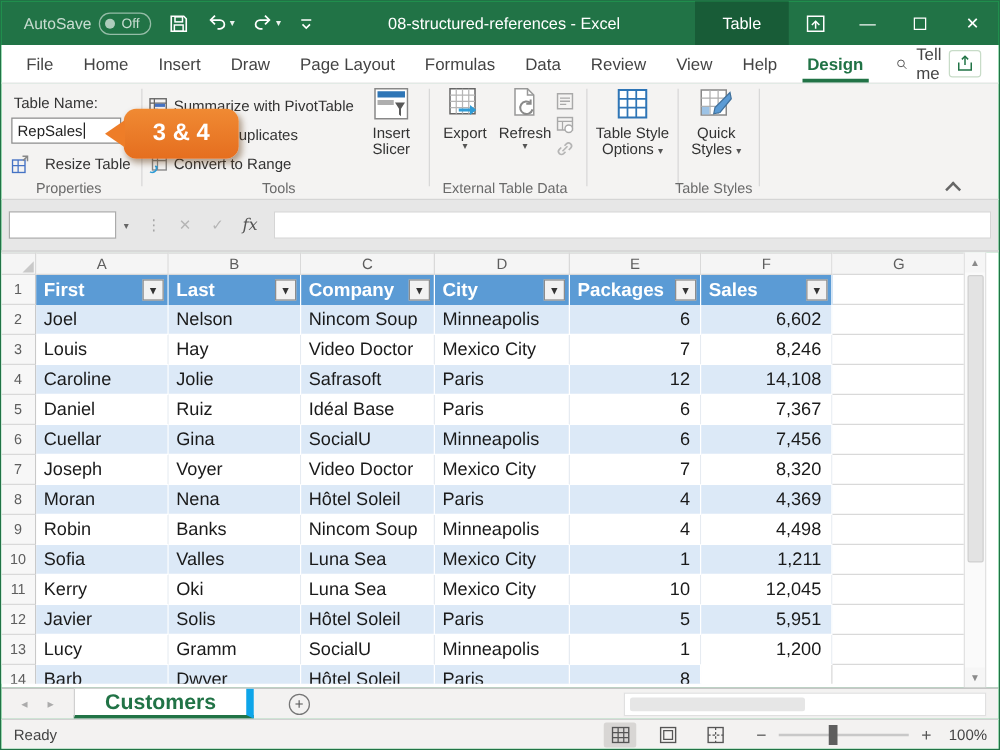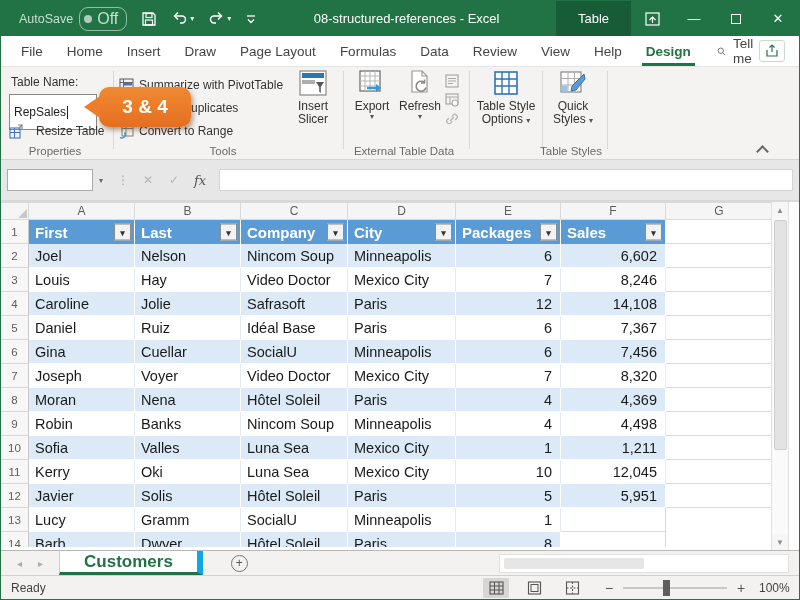--- a/index.html
+++ b/index.html
@@ -12,21 +12,21 @@
     --grid-line:#D9D9D9;
   }
   *{box-sizing:border-box;margin:0;padding:0;font-family:"Liberation Sans",sans-serif;}
   html,body{width:800px;height:600px;overflow:hidden;background:#fff;}
   .window{position:relative;width:800px;height:600px;border:1px solid var(--excel-green);overflow:hidden;background:#22c55e;}
 
   
   .titlebar{position:absolute;left:0;top:0;width:100%;height:35px;background:var(--excel-green);display:flex;align-items:center;color:#fff;}
   .qat{display:flex;align-items:center;gap:14px;padding-left:18px;flex:0 0 auto;}
   .autosave{display:flex;align-items:center;gap:6px;opacity:.75;font-size:12.5px;}
-  .toggle{display:flex;align-items:center;gap:5px;border:1px solid rgba(255,255,255,.7);border-radius:9px;padding:2px 8px 2px 4px;font-size:16px;}
+  .toggle{display:flex;align-items:center;gap:5px;border:1px solid rgba(255,255,255,.7);border-radius:9px;padding:2px 8px 2px 4px;font-size:11px;}
   .knob{width:8px;height:8px;border-radius:50%;background:rgba(255,255,255,.85);}
   .qbtn{display:flex;align-items:center;gap:2px;}
   .caret-s{font-size:8px;opacity:.9;}
   .title-center{flex:1;text-align:center;font-size:13px;white-space:nowrap;}
   .tb-right{display:flex;align-items:center;height:100%;flex:0 0 auto;}
   .ctx-tab{height:100%;display:flex;align-items:center;padding:0 22px;background:var(--excel-green-dark);font-size:13px;}
   .winbtn{width:42px;height:100%;display:flex;align-items:center;justify-content:center;font-size:13px;}
   .maxbox{width:10px;height:10px;border:1px solid #fff;}
 
   
@@ -37,21 +37,21 @@
   .rtab.active::after{content:"";position:absolute;left:8px;right:8px;bottom:0;height:3px;background:var(--excel-green);}
   .tellme{display:flex;align-items:center;gap:7px;font-size:13.5px;color:#444;margin-left:14px;flex:1;}
   .sharebtn{margin-right:14px;width:30px;height:22px;border:1px solid #C8DCC8;border-radius:3px;display:flex;align-items:center;justify-content:center;}
 
   
   .ribbon{position:absolute;left:0;top:66px;width:100%;height:93px;background:var(--ribbon-bg);border-bottom:1px solid #D5D5D5;}
   .vline{position:absolute;top:4px;bottom:10px;width:1px;background:#D8D8D8;}
   .grouplabel{position:absolute;bottom:2px;transform:translateX(-50%);font-size:11.5px;color:#6A6A6A;white-space:nowrap;}
   .smalltext{font-size:12px;color:#333;white-space:nowrap;}
   .tn-label{position:absolute;left:10px;top:8px;}
-  .tn-input{position:absolute;left:8px;top:27px;width:88px;height:36px;background:#fff;border:1px solid #8A8A8A;font-size:12px;color:#222;display:flex;align-items:center;padding-left:4px;}
+  .tn-input{position:absolute;left:8px;top:27px;width:88px;height:21px;background:#fff;border:1px solid #8A8A8A;font-size:12px;color:#222;display:flex;align-items:center;padding-left:4px;}
   .cursorbar{display:inline-block;width:1px;height:13px;background:#222;margin-left:1px;}
   .ribrow{position:absolute;display:flex;align-items:center;gap:5px;height:20px;}
   .bigbtn{position:absolute;top:3px;display:flex;flex-direction:column;align-items:center;font-size:12px;color:#333;text-align:center;line-height:13px;}
   .bigbtn .bicon{margin-bottom:4px;}
   .dd-caret{font-size:8px;color:#555;line-height:8px;}
   .smicons{position:absolute;display:flex;flex-direction:column;gap:5px;}
   .chev-up{position:absolute;right:32px;bottom:6px;width:9px;height:9px;}
   .chev-up::before{content:"";position:absolute;left:0;top:3px;width:7px;height:7px;border-left:2px solid #666;border-top:2px solid #666;transform:rotate(45deg);}
 
   
@@ -453,22 +453,22 @@
           <div class="tc">Ruiz</div>
           <div class="tc">Idéal Base</div>
           <div class="tc">Paris</div>
           <div class="tc num">6</div>
           <div class="tc num">7,367</div>
           <div class="gcell"></div>
         </div>
 
         <div class="gridcols drow">
           <div class="rn">6</div>
+          <div class="tc">Cuellar</div>
           <div class="tc">Gina</div>
-          <div class="tc">Cuellar</div>
           <div class="tc">SocialU</div>
           <div class="tc">Minneapolis</div>
           <div class="tc num">6</div>
           <div class="tc num">7,456</div>
           <div class="gcell"></div>
         </div>
 
         <div class="gridcols drow">
           <div class="rn">7</div>
           <div class="tc">Joseph</div>
@@ -535,20 +535,21 @@
           <div class="gcell"></div>
         </div>
 
         <div class="gridcols drow">
           <div class="rn">13</div>
           <div class="tc">Lucy</div>
           <div class="tc">Gramm</div>
           <div class="tc">SocialU</div>
           <div class="tc">Minneapolis</div>
           <div class="tc num">1</div>
+          <div class="tc num">1,200</div>
           <div class="gcell"></div>
         </div>
       </div>
 
     <div class="partialwrap">
       <div class="gridcols drow">
         <div class="rn">14</div>
         <div class="tc">Barb</div>
         <div class="tc">Dwyer</div>
         <div class="tc">Hôtel Soleil</div>

